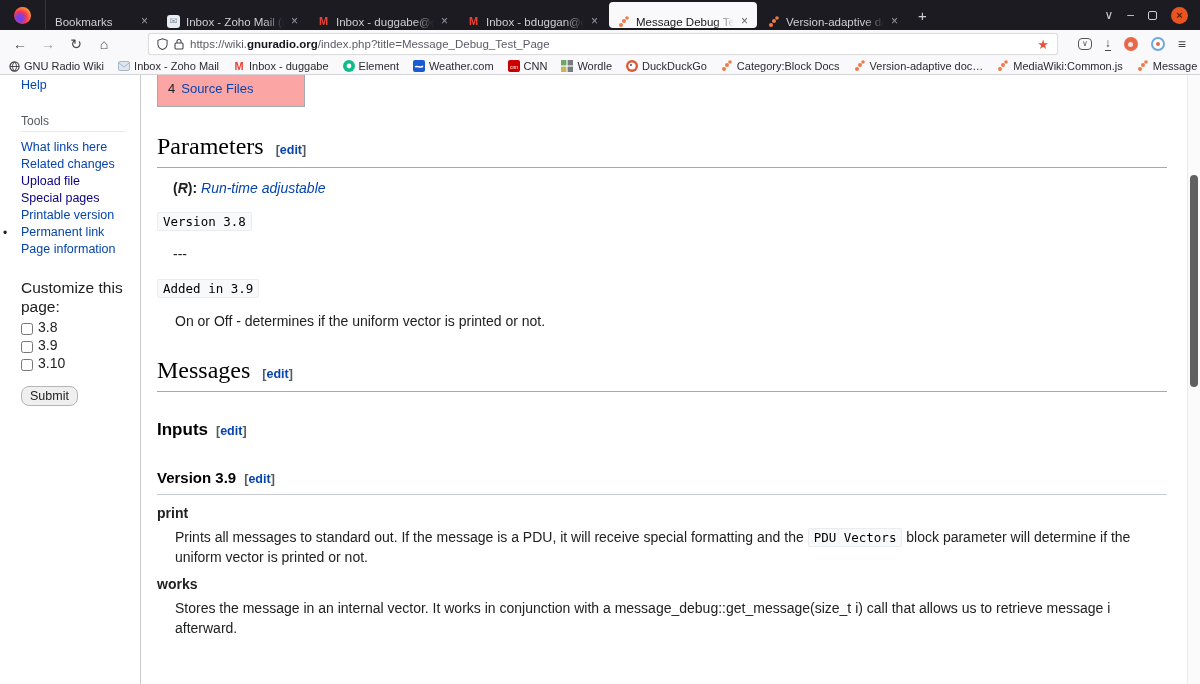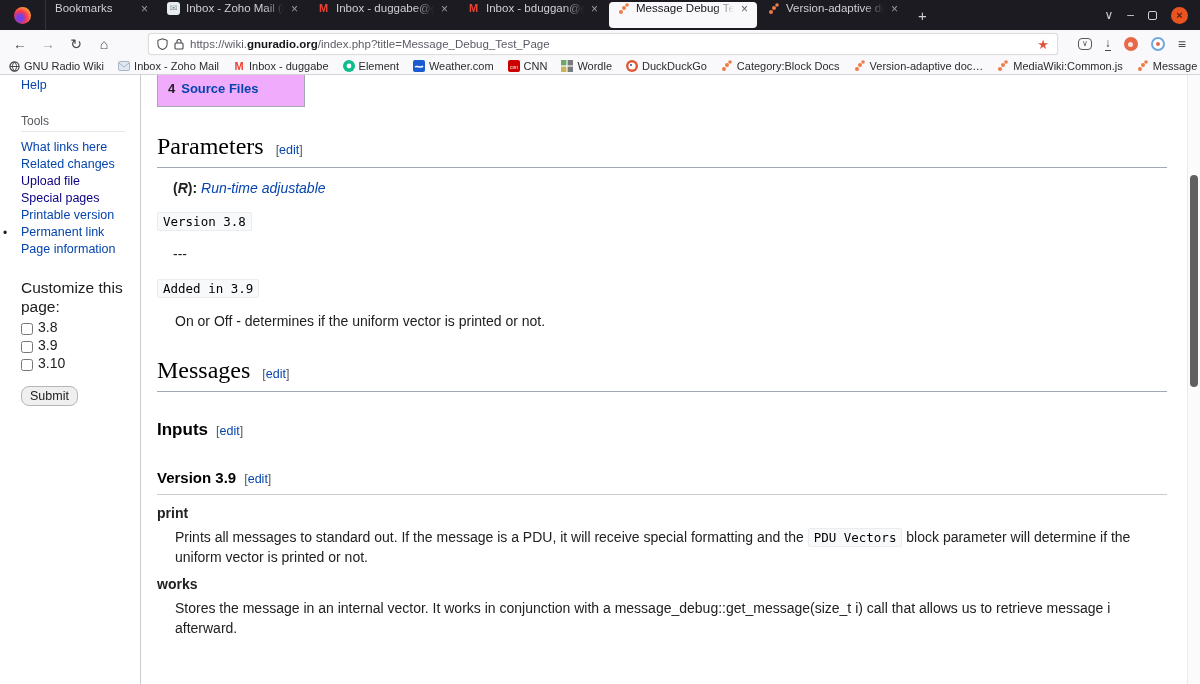--- a/index.html
+++ b/index.html
@@ -5,21 +5,21 @@
   * { margin:0; padding:0; box-sizing:border-box; }
   html,body { width:1200px; height:684px; overflow:hidden; }
   body { font-family:"Liberation Sans", sans-serif; background:#fff; }
 
   .browser { width:1200px; height:684px; display:flex; flex-direction:column; }
 
   
   .tabstrip { height:30px; background:#1c1b22; display:flex; align-items:center; flex:0 0 auto; }
   .ff-btn { width:46px; height:30px; display:flex; align-items:center; justify-content:center; border-right:1px solid #35343c; }
   .ff-logo { width:17px; height:17px; border-radius:50%; background:radial-gradient(circle at 35% 65%, #7542e5 18%, #ff3750 45%, #ff9d36 75%); }
-  .tab { height:26px; margin:2px 1px; display:flex; align-items:flex-start; gap:6px; padding:0 8px; border-radius:4px; color:#cfcfd4; font-size:11.5px; max-width:148px; min-width:110px; flex:0 1 auto; cursor:default; }
+  .tab { height:26px; margin:2px 1px; display:flex; align-items:flex-end; gap:6px; padding:0 8px; border-radius:4px; color:#cfcfd4; font-size:11.5px; max-width:148px; min-width:110px; flex:0 1 auto; cursor:default; }
   .tab .title { white-space:nowrap; overflow:hidden; flex:1; -webkit-mask-image:linear-gradient(90deg,#000 80%,transparent); mask-image:linear-gradient(90deg,#000 80%,transparent); }
   .tab .close { font-size:12px; color:#9d9da6; padding:0 1px; }
   .tab.active { background:#f9f9fb; color:#15141a; }
   .tab.active .close { color:#5b5b66; }
   .favicon { width:13px; height:13px; flex:0 0 auto; display:inline-flex; align-items:center; justify-content:center; }
   .fav-zoho { background:#e9edf2; border-radius:3px; color:#7a8699; font-size:9px; line-height:1; }
   .fav-gmail { color:#ea4335; font-weight:bold; font-size:11px; line-height:1; }
   .newtab { color:#cfcfd4; font-size:15px; padding:0 10px; }
   .winctl { margin-left:auto; display:flex; align-items:center; gap:14px; padding-right:12px; color:#cfcfd4; }
   .winctl .glyph { font-size:12px; }
@@ -57,26 +57,26 @@
   .sb-link { display:block; color:#0645ad; margin:3px 0; text-decoration:none; }
   .sb-link.visited { color:#0b0080; }
   .sb-bullet { position:absolute; left:3px; top:151px; color:#202122; font-size:12px; }
   .customize { margin-top:22px; color:#202122; font-size:15.5px; width:112px; line-height:1.25; }
   .cbrow { display:flex; align-items:flex-end; gap:5px; font-size:14px; color:#202122; margin:2px 0; }
   .cbrow input { width:12px; height:12px; margin:0; }
   .submit-btn { margin-top:13px; font-size:12.5px; padding:2px 8px; background:#efefef; border:1px solid #b5b5b5; border-radius:8px; color:#202122; font-family:"Liberation Sans",sans-serif; }
 
   .content { flex:1; border-left:1px solid #c8ccd1; padding:0 20px 0 16px; overflow:hidden; color:#202122; font-size:14px; line-height:1.45; }
 
-  .toc-box { margin-top:-12px; width:148px; border:1px solid #a2a9b1; background:#f0abfc; padding:16px 10px 7px 10px; font-size:13px;font-weight:bold; }
+  .toc-box { margin-top:-12px; width:148px; border:1px solid #a2a9b1; background:#fca5a5; padding:16px 10px 7px 10px; font-size:13px; }
   .toc-num { color:#202122; margin-right:6px; }
   a.wlink { color:#0645ad; text-decoration:none; }
 
   h2.mw { font-family:"Liberation Serif", serif; font-size:24px; font-weight:normal; color:#000; border-bottom:1px solid #a2a9b1; padding-bottom:3px; margin:22px 0 10px; }
-  .editsection { font-family:"Liberation Sans",sans-serif; font-size:12.5px; font-weight:normal; margin-left:12px; }
+  .editsection { font-family:"Liberation Sans",sans-serif; font-size:12.5px; font-weight:bold; margin-left:12px; }
   .editsection .br { color:#54595d; }
   h3.mw { font-size:17px; font-weight:bold; color:#000; margin:26px 0 12px; }
   h4.mw { font-size:15px; font-weight:bold; color:#000; border-bottom:1px solid #c8ccd1; padding-bottom:6px; margin:24px 0 8px; }
   h3.mw .editsection, h4.mw .editsection { margin-left:8px; }
 
   p.mw { margin:9px 16px; }
   .bold { font-weight:bold; }
   .ital { font-style:italic; }
   a.rt { color:#0645ad; font-style:italic; text-decoration:none; }
   code.inline { font-family:"DejaVu Sans Mono", monospace; font-size:12.5px; background:#f8f9fa; border:1px solid #eaecf0; border-radius:2px; padding:1px 5px; color:#000; }

